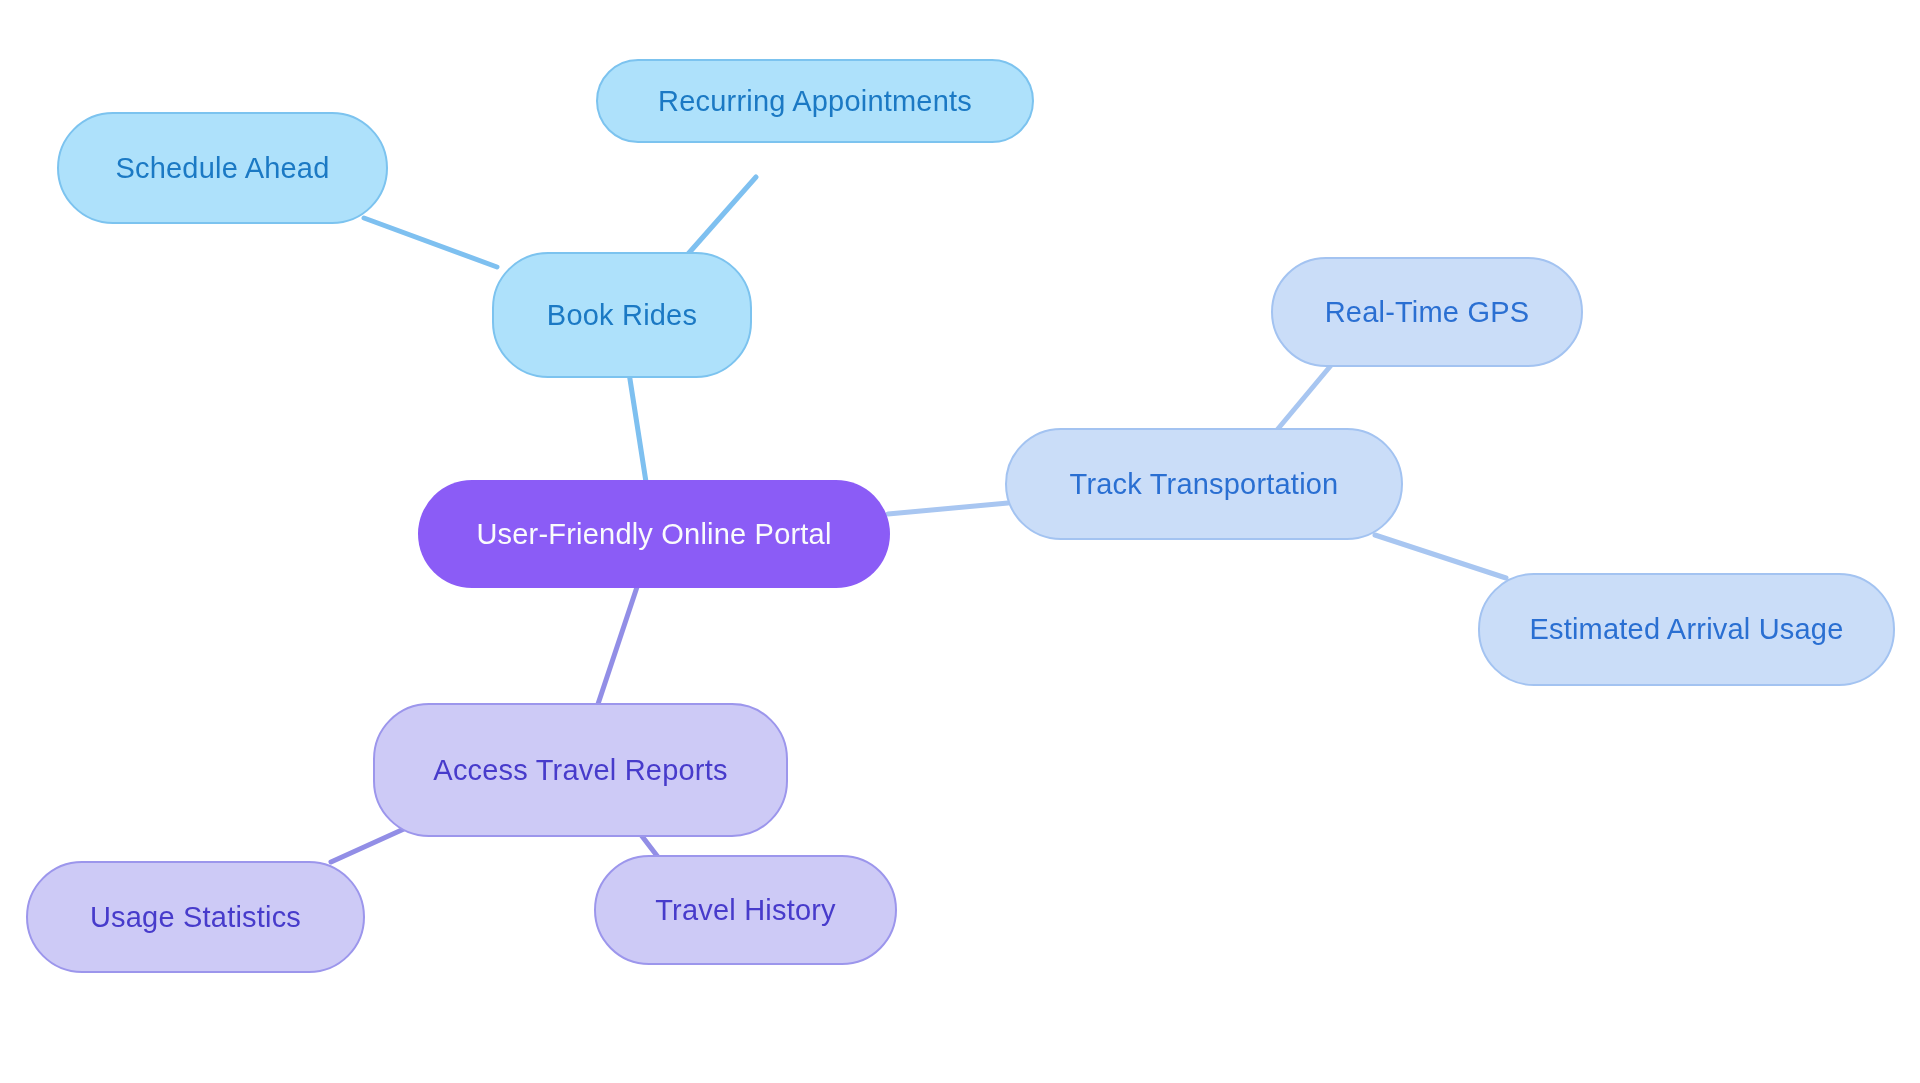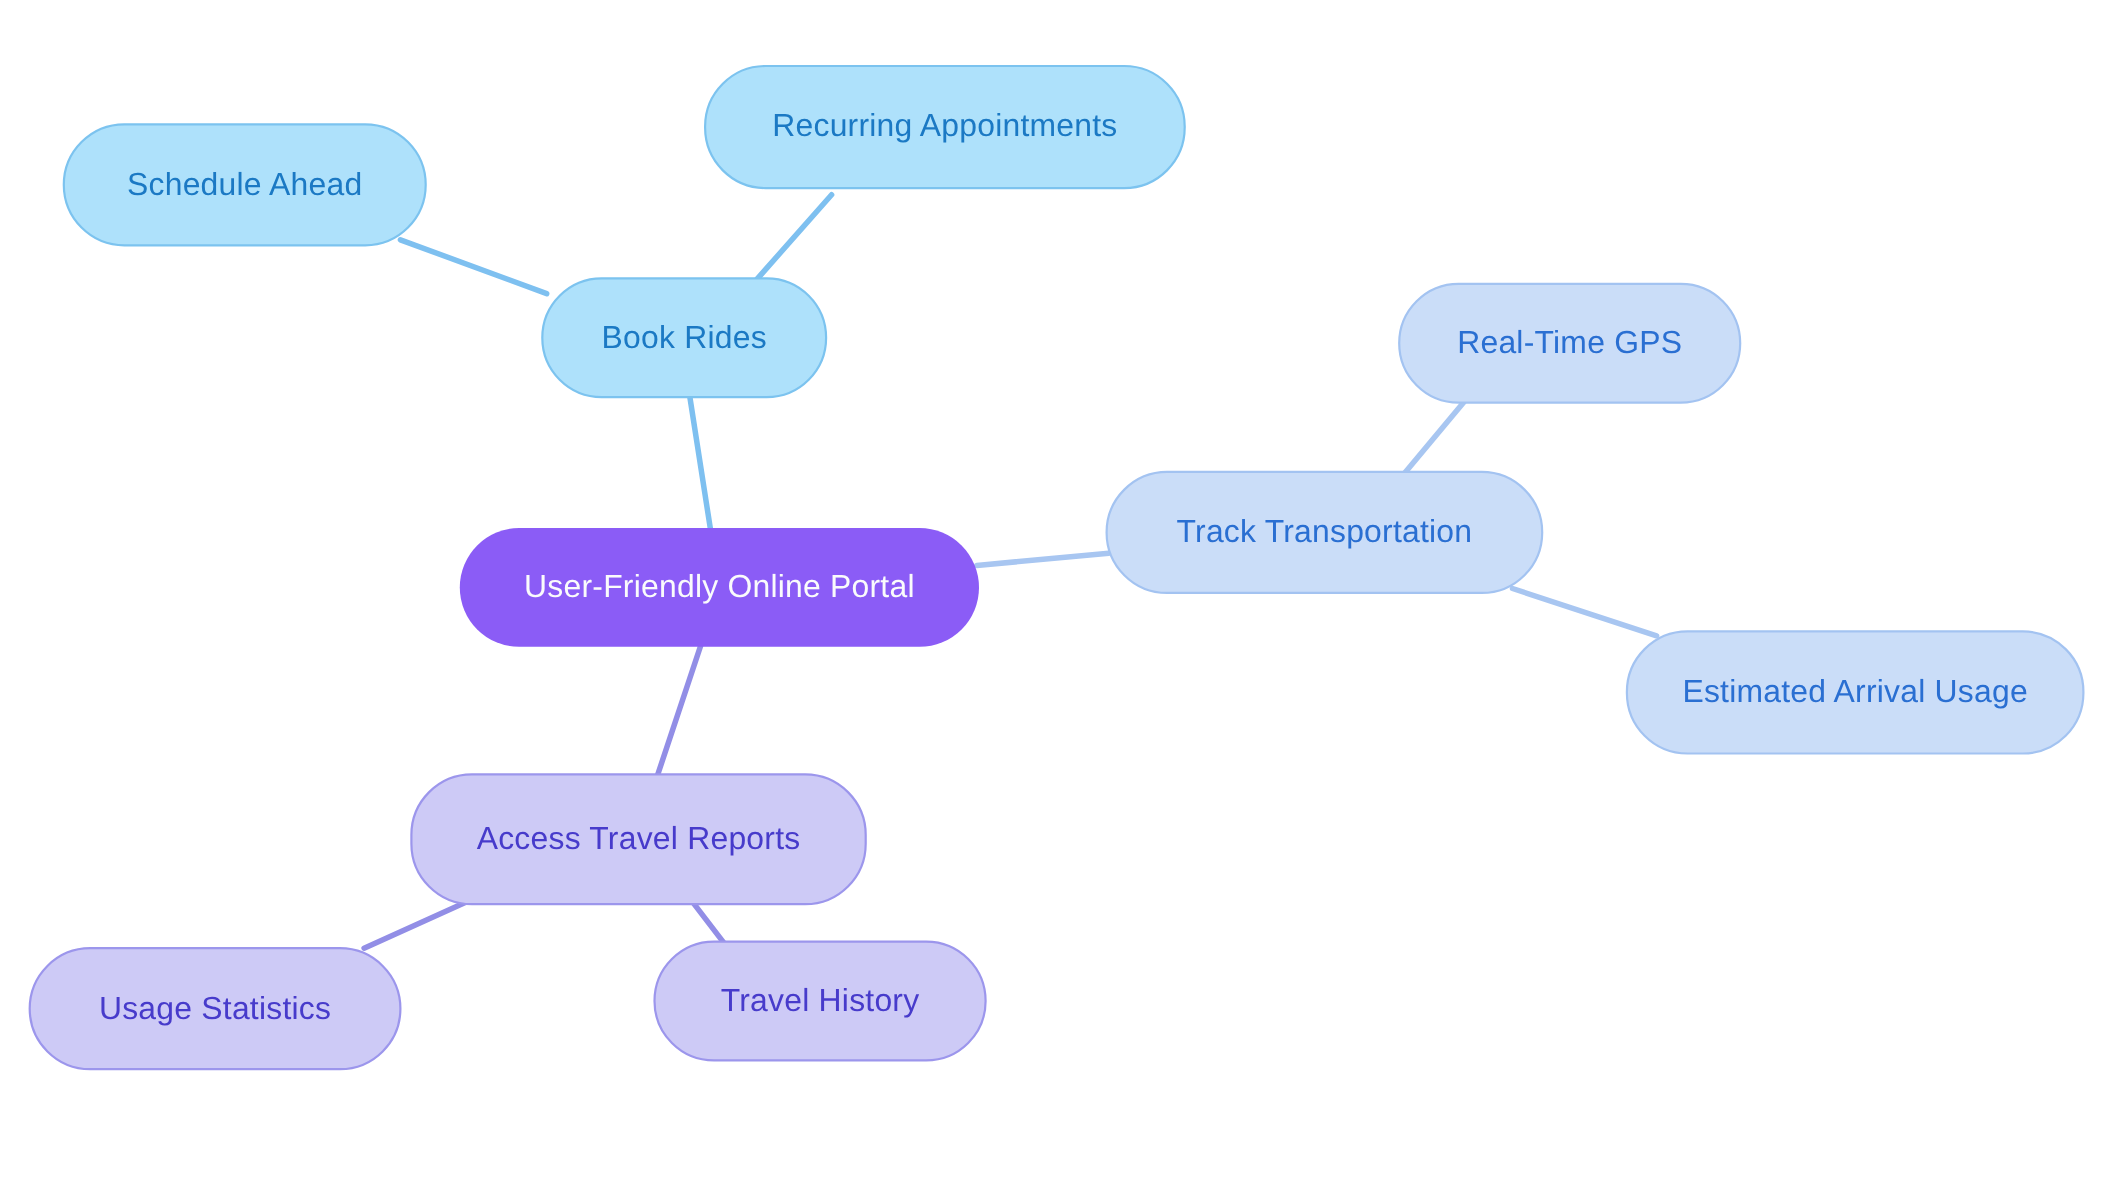--- a/index.html
+++ b/index.html
@@ -60,27 +60,27 @@
   }
   .root-node {
     background: #8b5cf6;
     color: #FAFBFC;
     border: none;
     border-radius: 54px;
     font-size: 29px;
   }
   
   #node-root        { left: 418px;  top: 480px; width: 472px; height: 108px; }
-  #node-book        { left: 492px;  top: 252px; width: 260px; height: 110px; }
+  #node-book        { left: 492px;  top: 252px; width: 260px; height: 126px; }
   #node-schedule    { left: 57px;   top: 112px; width: 331px; height: 112px; text-align: center; }
-  #node-recurring   { left: 640px;  top: 59px;  width: 438px; height: 113px; }
+  #node-recurring   { left: 596px;  top: 59px;  width: 438px; height: 84px; }
   #node-track       { left: 1005px; top: 428px; width: 398px; height: 112px; }
   #node-gps         { left: 1271px; top: 241px; width: 312px; height: 110px; margin-top: 16px; }
   #node-eat         { left: 1478px; top: 573px; width: 417px; height: 113px; }
-  #node-reports     { left: 373px;  top: 703px; width: 415px; height: 120px; }
+  #node-reports     { left: 373px;  top: 703px; width: 415px; height: 134px; }
   #node-usage       { left: 26px;   top: 861px; width: 339px; height: 112px; }
   #node-history     { left: 594px;  top: 855px; width: 303px; height: 110px; }
 </style>
 </head>
 <body>
 
 <div class="canvas">
 
   <svg class="edges" width="1920" height="1083" viewBox="0 0 1920 1083" xmlns="http://www.w3.org/2000/svg">
 

